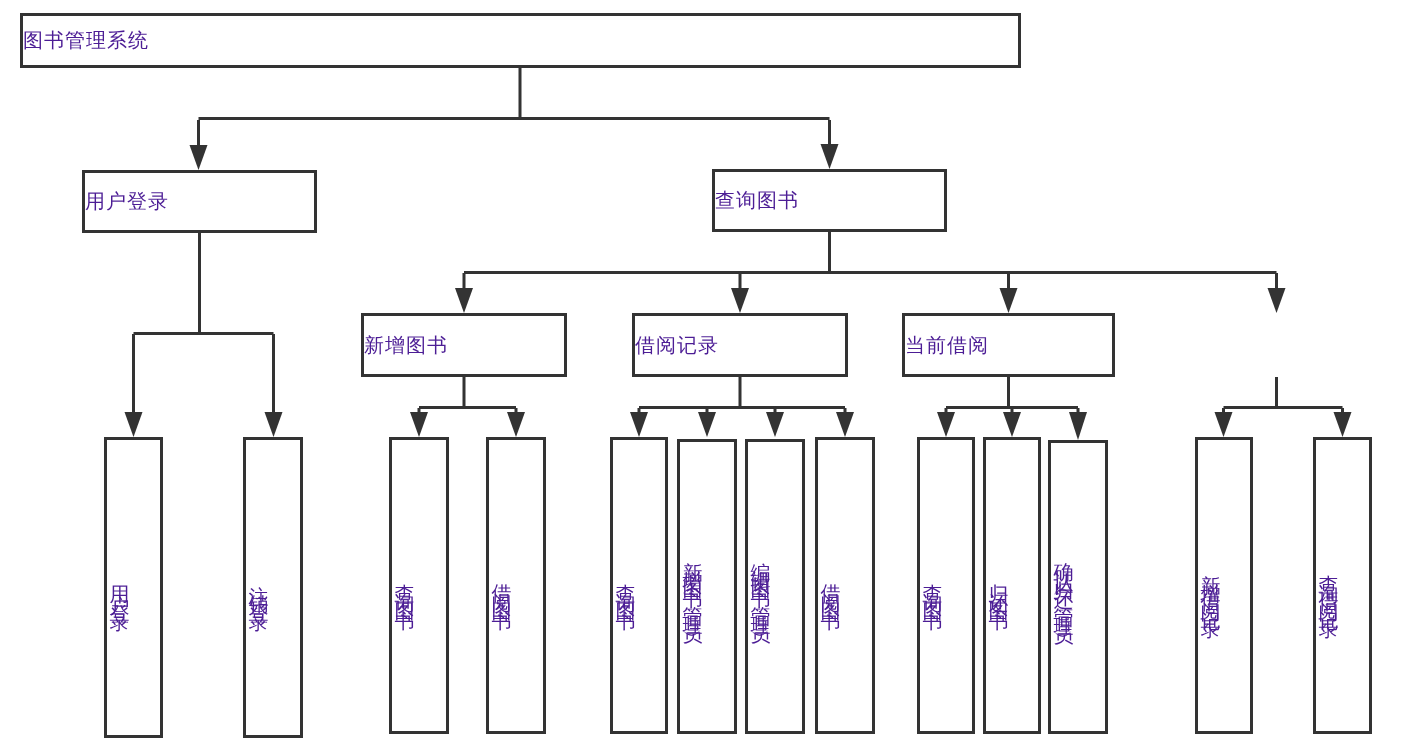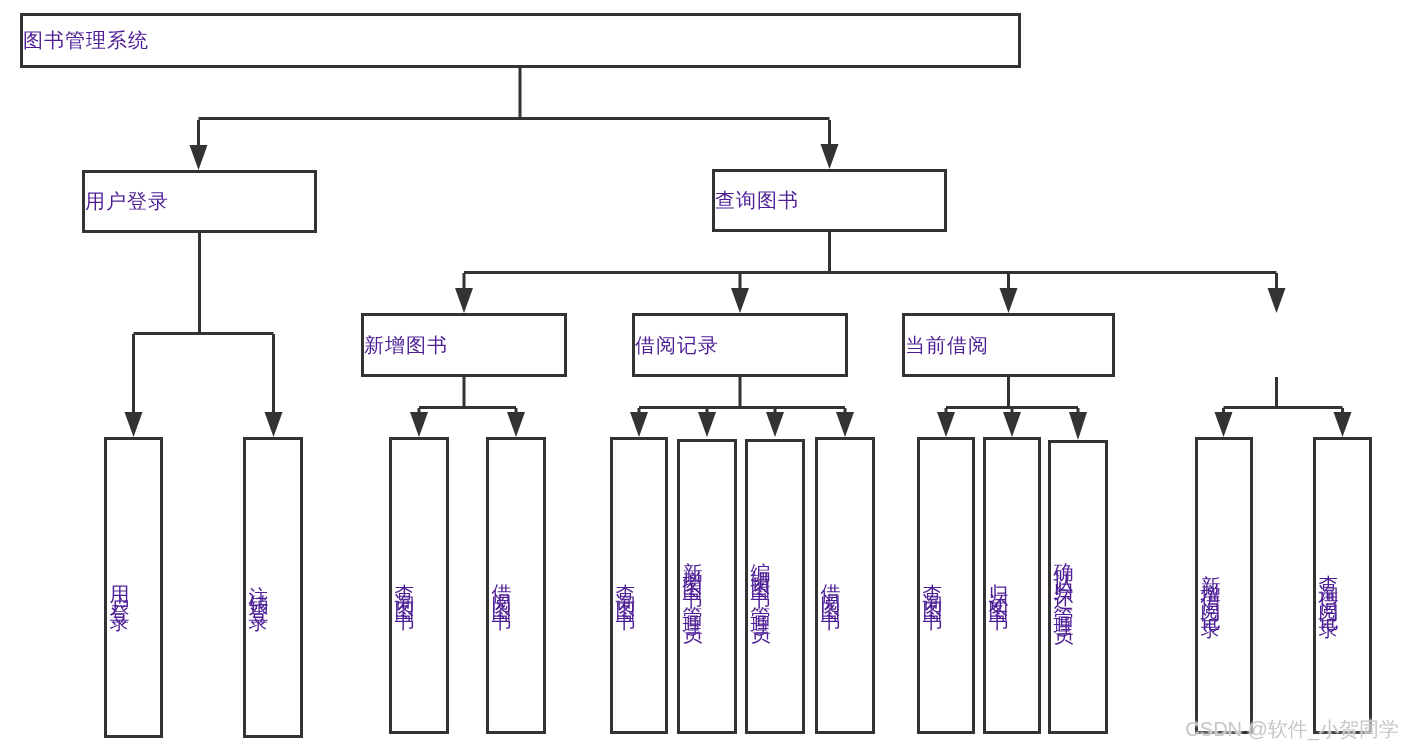--- a/index.html
+++ b/index.html
@@ -145,15 +145,14 @@
     <span>确认归还（管理员）</span>
   </div>
 
   <div class="node v" style="left:1195px;top:437px;width:58px;height:297px">
     <span>新增借阅记录</span>
   </div>
   <div class="node v" style="left:1313px;top:437px;width:59px;height:297px">
     <span>查询借阅记录</span>
   </div>
 
-  <div id="watermark">CSDN @软件_小贺同学</div>
 
 </div>
 
 </body></html>

